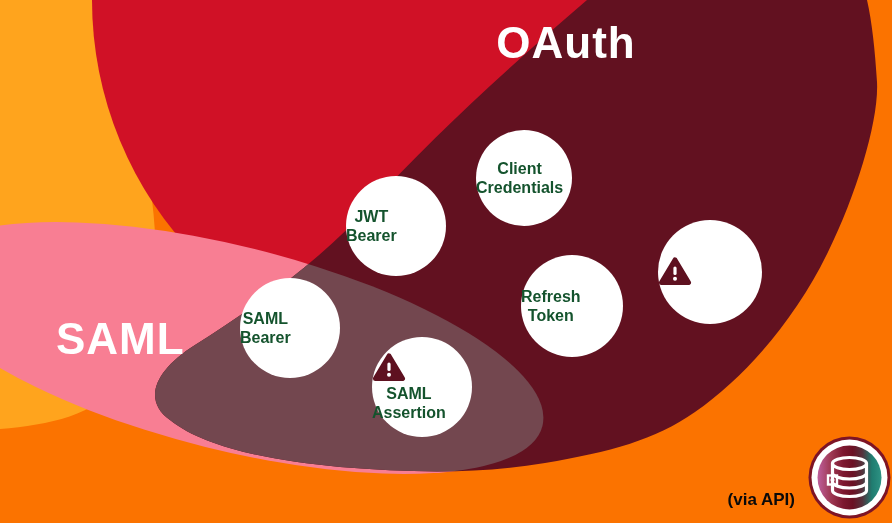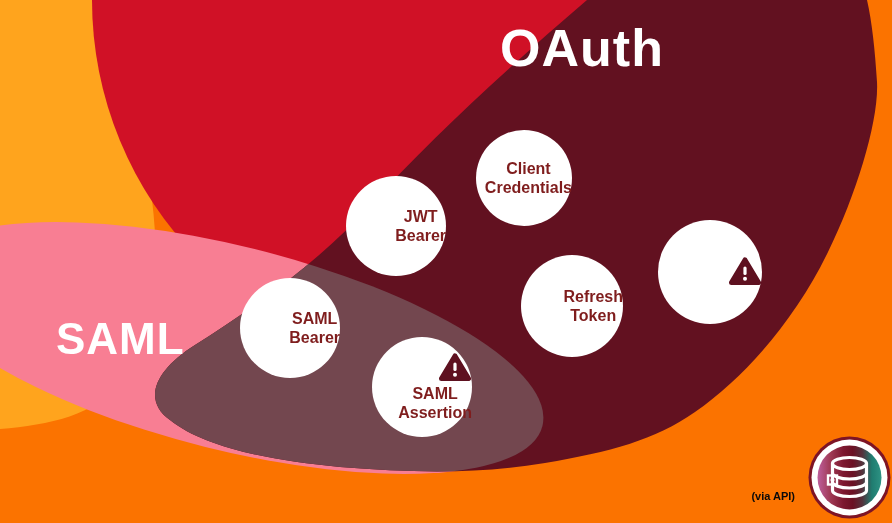--- a/index.html
+++ b/index.html
@@ -2,37 +2,37 @@
 <html><head>
 <meta charset="utf-8">
 <style>
   html,body{margin:0;padding:0;background:#333;}
   .stage{
     position:relative;width:892px;height:523px;overflow:hidden;
     font-family:"Liberation Sans",sans-serif;
   }
   .stage svg.bg{position:absolute;left:0;top:0;width:892px;height:523px;display:block;}
   .region-label{position:absolute;color:#ffffff;font-weight:bold;white-space:nowrap;}
-  .oauth-label{left:582px;top:18px;transform:translateX(-50%);font-size:52px;letter-spacing:1px;}
+  .oauth-label{left:566px;top:18px;transform:translateX(-50%);font-size:44px;letter-spacing:1px;}
   .saml-label{left:56px;top:314px;font-size:44px;letter-spacing:1px;}
   .node{
     position:absolute;background:#ffffff;border-radius:50%;
-    display:flex;flex-direction:column;align-items:flex-end;justify-content:center;
-    text-align:center;font-weight:bold;color:#7f1d1d;font-size:16px;line-height:19px;
+    display:flex;flex-direction:column;align-items:flex-start;justify-content:center;
+    text-align:center;font-weight:bold;color:#14532d;font-size:16px;line-height:19px;
   }
   .node .node-label{white-space:pre-line;}
   .node .warn{margin-bottom:2px;display:block;}
   #node-client-credentials{left:476px;top:130px;width:96px;height:96px;}
   #node-jwt-bearer{left:346px;top:176px;width:100px;height:100px;}
   #node-username-password{left:658px;top:220px;width:104px;height:104px;}
   #node-refresh-token{left:521px;top:255px;width:102px;height:102px;}
   #node-saml-bearer{left:240px;top:278px;width:100px;height:100px;}
   #node-saml-assertion{left:372px;top:337px;width:100px;height:100px;}
   .footer-title{position:absolute;right:76px;top:453px;color:#0a0a0a;font-weight:bold;font-size:36px;white-space:nowrap;}
-  .footer-sub{position:absolute;right:97px;top:490px;color:#0a0a0a;font-weight:bold;font-size:11px;white-space:nowrap;}
+  .footer-sub{position:absolute;right:97px;top:490px;color:#0a0a0a;font-weight:bold;font-size:17px;white-space:nowrap;}
   .db-icon{position:absolute;left:807px;top:435px;width:85px;height:85px;}
 </style>
 </head>
 <body>
 
 <div class="stage">
 
   <svg class="bg" viewBox="0 0 892 523" aria-hidden="true">
     <defs>
       <clipPath id="oauthClip">

